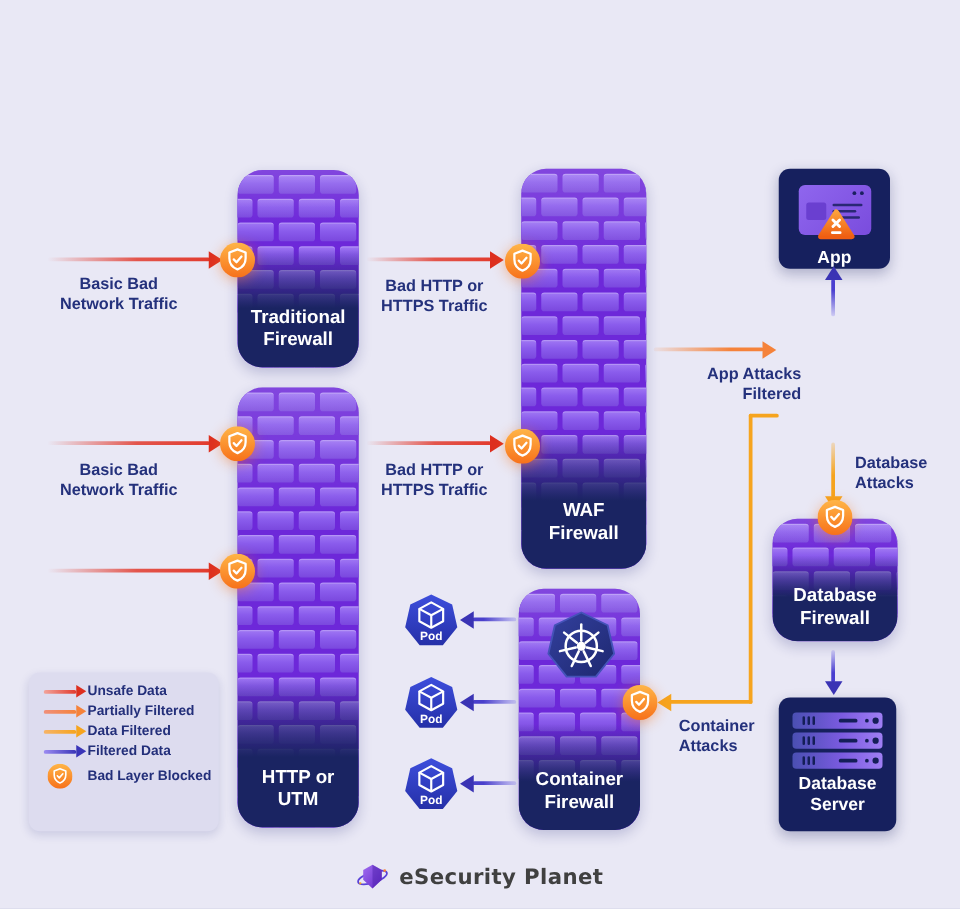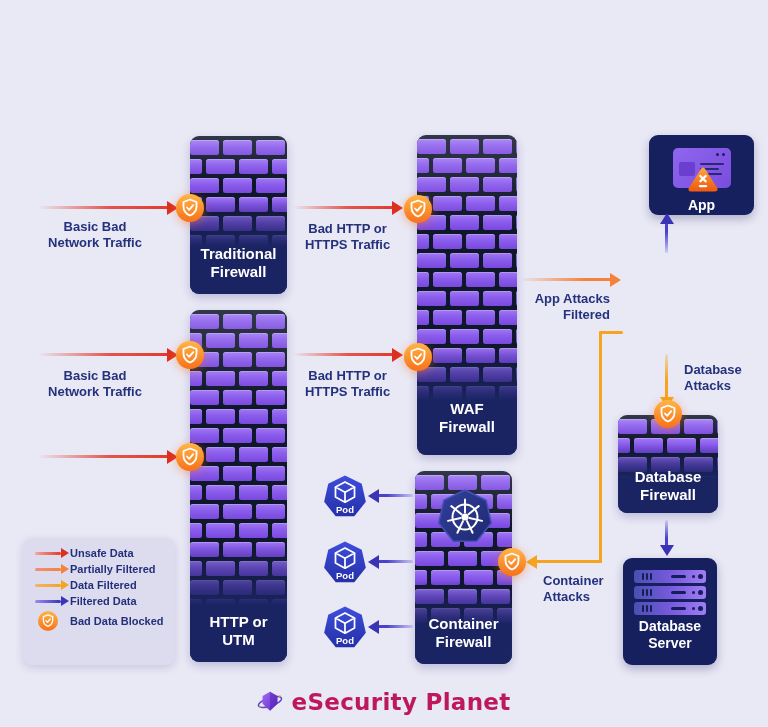--- a/index.html
+++ b/index.html
@@ -8,21 +8,21 @@
   .canvas { position:relative; width:768px; height:727px; background:#E9E8F5; overflow:hidden; margin:0 auto; }
 
   
   .header { position:absolute; left:0; top:0; width:768px; height:104px;
             background:linear-gradient(105deg,#17225F 0%,#1E2A8A 45%,#2838C6 100%);
             display:flex; align-items:center; justify-content:center; }
   .header h1 { color:#FFFFFF; font-family:"DejaVu Sans",sans-serif; font-weight:700;
                font-size:26px; letter-spacing:.4px; white-space:nowrap; }
 
   
-  .wall { position:absolute; background:#0f172a; border-radius:9px; overflow:hidden;
+  .wall { position:absolute; background:#6d28d9; border-radius:20px; overflow:hidden;
           box-shadow:0 4px 10px rgba(30,35,120,.22); }
   .bricks { position:absolute; inset:0; }
   .brick { position:absolute; display:block; border-radius:2.5px;
            background:linear-gradient(180deg,#A078F4 0%,#8A5CEC 45%,#7A48DE 100%);
            box-shadow:inset 0 1px 0 rgba(255,255,255,.22); }
   .wall-fade { position:absolute; inset:0; pointer-events:none;
     background:
       linear-gradient(to bottom, rgba(255,255,255,.14), rgba(255,255,255,0) 28%),
       linear-gradient(to bottom, rgba(26,36,98,0) var(--f1), #1A2462 var(--f2)); }
   .wall-label { position:absolute; left:0; right:0; text-align:center; color:#FFFFFF;
@@ -82,21 +82,21 @@
   .arr-purple-down .head-down { border-top:11px solid #3A33B4; }
   .arr-purple-left { background:linear-gradient(270deg,rgba(130,120,240,.3) 0%,#4A40CC 75%); }
   .arr-purple-left .head-left { border-right:11px solid #3A33B4; }
   .elbow { position:absolute; background:#F6A41E; border-radius:2px; }
   .elbow-head-left { position:absolute; width:0; height:0; border-top:7px solid transparent;
                      border-bottom:7px solid transparent; border-right:11px solid #F6A41E; }
 
   
   .flow-label { position:absolute; color:#24317C; font-weight:700; font-size:13px;
                 line-height:1.2; white-space:pre-line; }
-  .tc { text-align:center; } .tr { text-align:right; } .tl { text-align:left; }
+  .tc { text-align:center; } .tr { text-align:right;margin-left:31px; } .tl { text-align:left; }
 
   
   .shield-badge { position:absolute; filter:drop-shadow(0 2px 5px rgba(249,115,22,.45)); }
 
   
   .pod { position:absolute; width:46px; height:46px; }
   .pod-label { position:absolute; left:0; right:0; bottom:5px; text-align:center;
                color:#FFFFFF; font-weight:700; font-size:9.5px; }
   .k8s { position:absolute; }
 
@@ -117,21 +117,21 @@
   .mini.m-orange .head-right { border-left:8px solid #F5823A; }
   .mini.m-amber  { background:linear-gradient(90deg,#F6B468,#F6A41E); }
   .mini.m-amber .head-right { border-left:8px solid #F6A41E; }
   .mini.m-purple { background:linear-gradient(90deg,#9C8CF2,#3A35B8); }
   .mini.m-purple .head-right { border-left:8px solid #3A35B8; }
   .legend-label { color:#232F7A; font-weight:700; font-size:11px; white-space:nowrap; }
 
   
   .footer { position:absolute; left:0; right:0; top:689px; display:flex; align-items:center;
             justify-content:center; gap:8px; }
-  .footer .brand { color:#be185d; font-weight:700; font-size:23px; letter-spacing:.3px;
+  .footer .brand { color:#404040; font-weight:700; font-size:17px; letter-spacing:.3px;
                    font-family:"DejaVu Sans",sans-serif; }
 </style>
 </head>
 <body>
 
 <svg width="0" height="0" style="position:absolute" aria-hidden="true">
   <defs>
     <linearGradient id="shieldGrad" x1="0" y1="0" x2="0" y2="1">
       <stop offset="0" stop-color="#FFB547"></stop>
         <stop offset="1" stop-color="#F7711A"></stop>
@@ -411,21 +411,21 @@
         <i class="brick" style="left: 0px; top: 80px; width: 29px; height: 15px;"></i>
         <i class="brick" style="left: 33px; top: 80px; width: 29px; height: 15px;"></i>
         <i class="brick" style="left: 66px; top: 80px; width: 29px; height: 15px;"></i>
         <i class="brick" style="left: 99px; top: 80px; width: 29px; height: 15px;"></i>
       </div>
     <div class="wall-fade"></div>
     <div class="wall-label" style="bottom:8px">Database
 Firewall</div>
   </div>
 
-  <div class="card" style="left:649px;top:135px;width:105px;height:80px">
+  <div class="card" style="left:623px;top:135px;width:89px;height:80px">
     <div style="position:relative;width:90px;height:60px">
       <div class="app-window">
           <i class="dot1"></i>
           <i class="dot2"></i>
           <i class="blk"></i>
           <i class="l1"></i>
           <i class="l2"></i>
           <i class="l3"></i>
         </div>
       <svg class="warn-tri" width="30" height="27" viewBox="0 0 34 30">
@@ -640,21 +640,21 @@
             <span class="head-right"></span>
           </span>
         <span class="legend-label">Filtered Data</span>
       </div>
       <div class="legend-row tall">
         <svg width="20" height="20" viewBox="0 0 28 28" style="flex:0 0 20px;margin-left:3px;margin-right:3px">
           <circle cx="14" cy="14" r="14" fill="url(#shieldGrad)"></circle>
           <path d="M14 5.5 L20.5 8 V12.5 C20.5 16.8 17.8 20 14 21.5 C10.2 20 7.5 16.8 7.5 12.5 V8 Z" fill="none" stroke="#fff" stroke-width="1.8" stroke-linejoin="round"></path>
           <polyline points="11,13.5 13.2,15.8 17.2,11.2" fill="none" stroke="#fff" stroke-width="1.8" stroke-linecap="round" stroke-linejoin="round"></polyline>
         </svg>
-        <span class="legend-label">Bad Data Blocked</span>
+        <span class="legend-label">Bad Layer Blocked</span>
       </div>
     </div>
   </div>
 
   <div class="footer">
     <svg width="26" height="26" viewBox="0 0 28 28">
       <ellipse cx="14" cy="14" rx="13" ry="4.5" fill="none" stroke="#5A43D8" stroke-width="1.5" transform="rotate(-18 14 14)"></ellipse>
       <polygon points="14,3 22,7.5 22,16 14,23.5 6,16 6,7.5" fill="url(#logoGrad)"></polygon>
       <polygon points="14,3 22,7.5 22,16 14,23.5" fill="#4A1FA8" opacity="0.45"></polygon>
       <circle cx="24.5" cy="8" r="1.2" fill="#F5823A"></circle>

